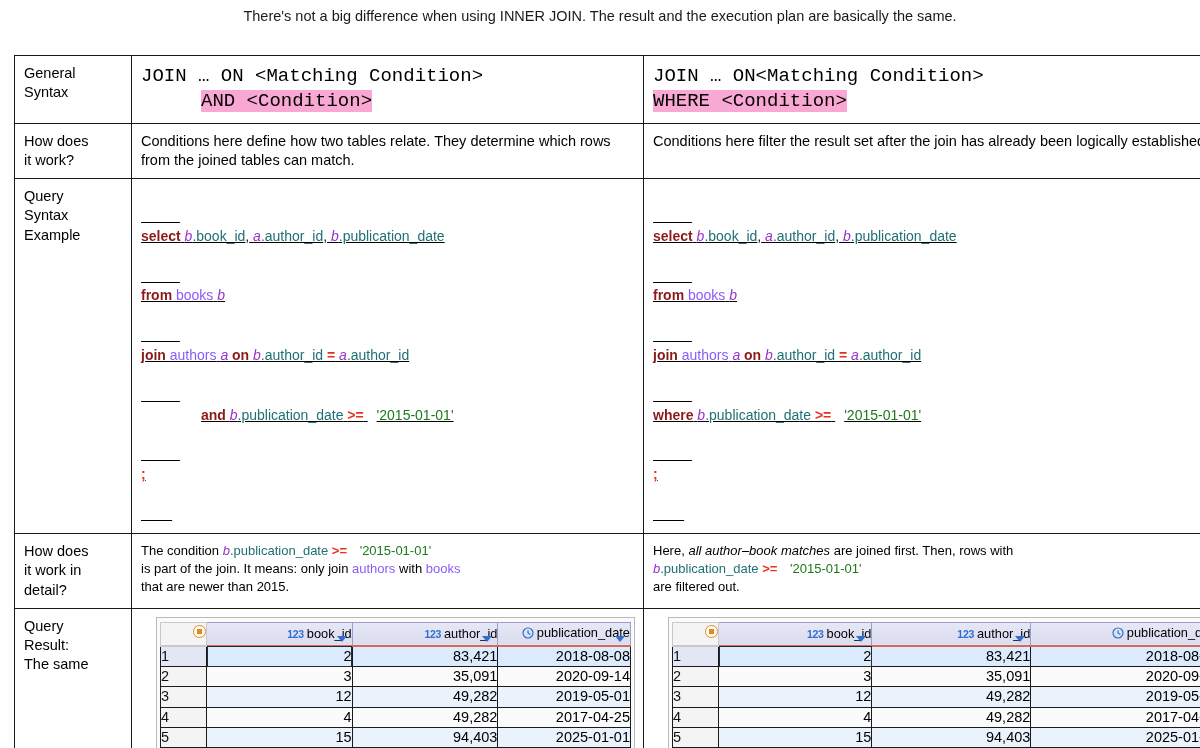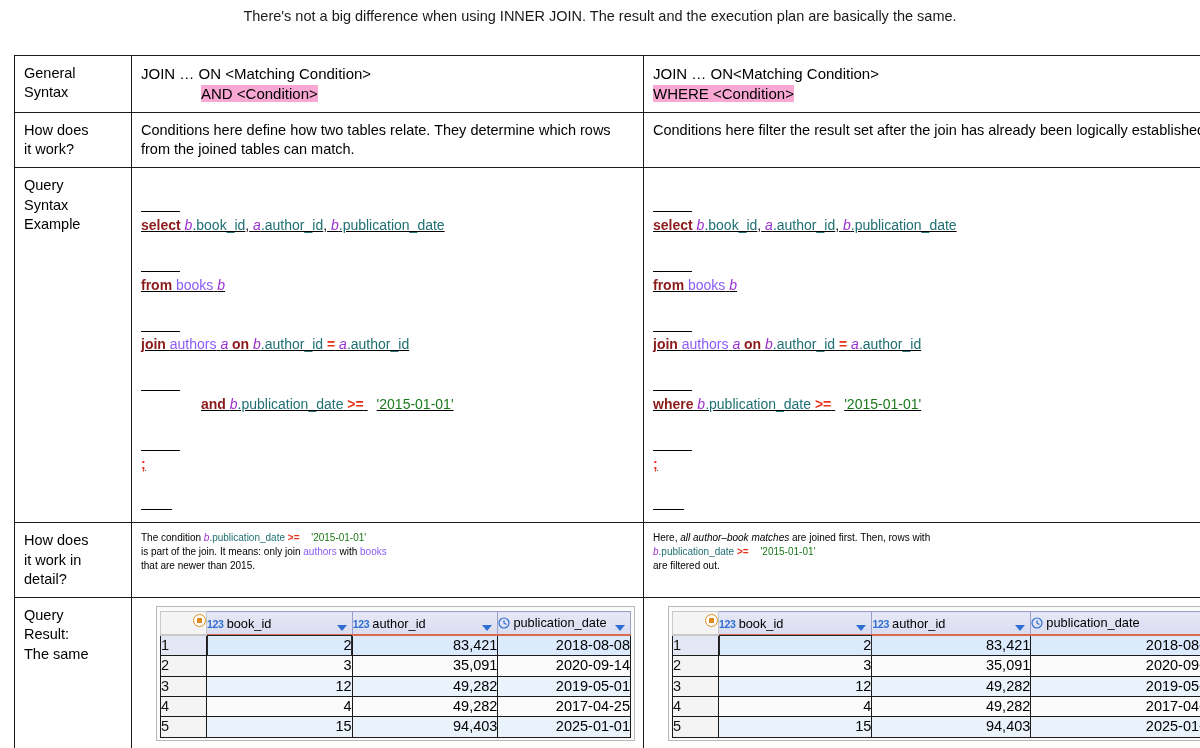--- a/index.html
+++ b/index.html
@@ -26,49 +26,49 @@
     vertical-align:top;
     padding:8px 8px 8px 9px;
     font-size:14.5px;
     line-height:1.33;
   }
   td.lbl{width:99px;padding-left:7px;}
   td.cell{width:494px;}
   td.cellR{width:572px;}
 
   
-  .syn-line{white-space:pre;font-size:15px;}
+  .syn-line{white-space:pre;font-size:19px;font-family:Liberation Mono, monospace;}
   .hl{background:#f9a8d4;}
   .indent-and{padding-left:60px;}
 
   
   .sql{font-size:14px;line-height:1.42;white-space:pre-wrap;text-decoration:underline;}
   .kw{color:#8b1a1a;font-weight:bold;}
   .tbl{color:#8b5cf6;}
   .al{color:#9b30d0;font-style:italic;}
   .col{color:#1f6f73;}
   .op{color:#e8301a;font-weight:bold;}
   .str{color:#1a7a1a;margin-left:9px;}
   .semi{color:#e8301a;font-weight:bold;}
   .plain{color:#111;}
-  .det{font-size:10px;line-height:1.4;}
+  .det{font-size:13px;line-height:1.4;}
   .it{font-style:italic;}
 
   
   .gridwrap{
     border:1px solid #b9b9b9;background:#fbfbfb;
     padding:4px 3px 2px 3px;
     margin:2px 6px 2px 22px;
   }
   table.grid{border-collapse:collapse;width:100%;table-layout:fixed;font-size:12.6px;}
   table.grid td,table.grid th{padding:0;}
   .gh{
     background:linear-gradient(#e6e8f6,#dadcf0);
     border:1px solid #9aa0c8;border-bottom:2px solid #d86a52;
-    height:22px;font-weight:normal;text-align:left;
+    height:22px;font-weight:normal;text-align:right;
     padding:0 5px;position:relative;font-size:12.8px;
     white-space:nowrap;overflow:hidden;
   }
   .gh .tick{position:absolute;right:5px;top:6px;}
   .rowhdr-blank{
     background:#f4f4f4;border:1px solid #c9c9c9;border-bottom:2px solid #c9c9c9;
     width:46px;text-align:right;padding-right:7px;height:22px;
   }
   .rnum{
     background:#f4f4f4;border:1px solid #4a4a4a;border-top:none;

